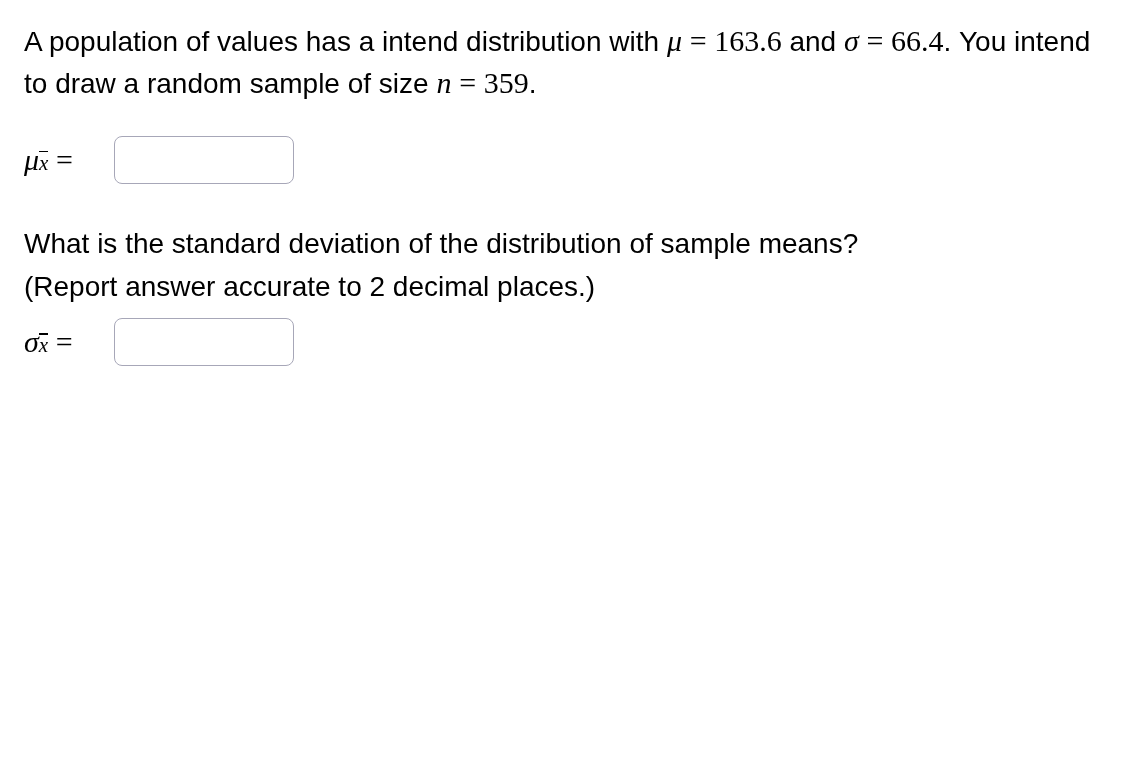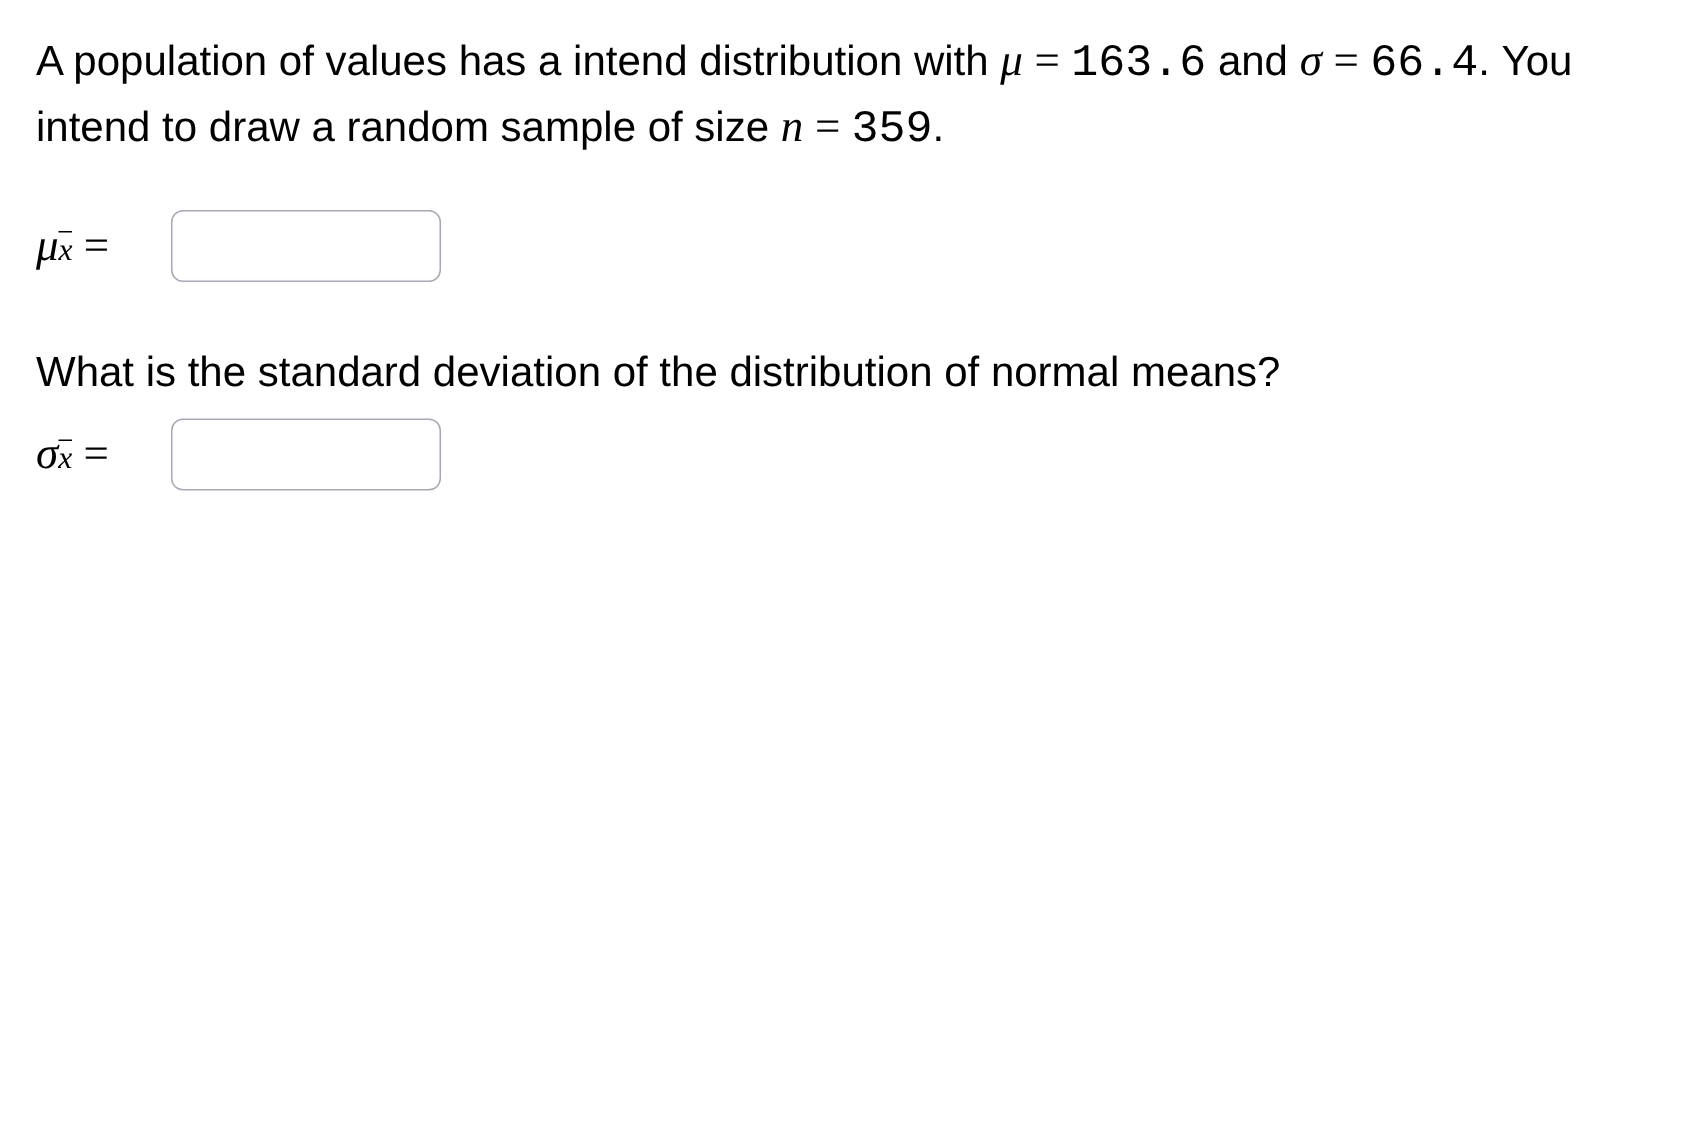--- a/index.html
+++ b/index.html
@@ -22,21 +22,21 @@
     .math-var {
       font-family: "Times New Roman", Georgia, serif;
       font-style: italic;
       font-size: 30px;
     }
     .math-op {
       font-family: "Times New Roman", Georgia, serif;
       font-size: 30px;
     }
     .math-num {
-      font-family: Liberation Mono, monospace;
+      font-family: Liberation Serif, serif;
       font-size: 30px;
     }
     .subscript {
       font-size: 0.7em;
       vertical-align: sub;
       position: relative;
     }
     .xbar {
       position: relative;
       display: inline-block;
@@ -101,21 +101,22 @@
   <div class="input-row">
     <span class="symbol-label">
       <span class="math-var">μ</span><span class="subscript math-var"><span class="xbar">x</span></span>&nbsp;
       <span class="math-op">=</span>
     </span>
     <input type="text" class="answer-input" style="">
   </div>
 </div>
 
 <div>
-  <div class="prompt">What is the standard deviation of the distribution of normal means?</div>
+  <div class="prompt">What is the standard deviation of the distribution of sample means?</div>
+  <div class="sub-prompt">(Report answer accurate to 2 decimal places.)</div>
   <div class="input-row">
     <span class="symbol-label">
       <span class="math-var">σ</span><span class="subscript math-var"><span class="xbar">x</span></span>&nbsp;
       <span class="math-op">=</span>
     </span>
     <input type="text" class="answer-input" style="">
   </div>
 </div>
 
 </body></html>

